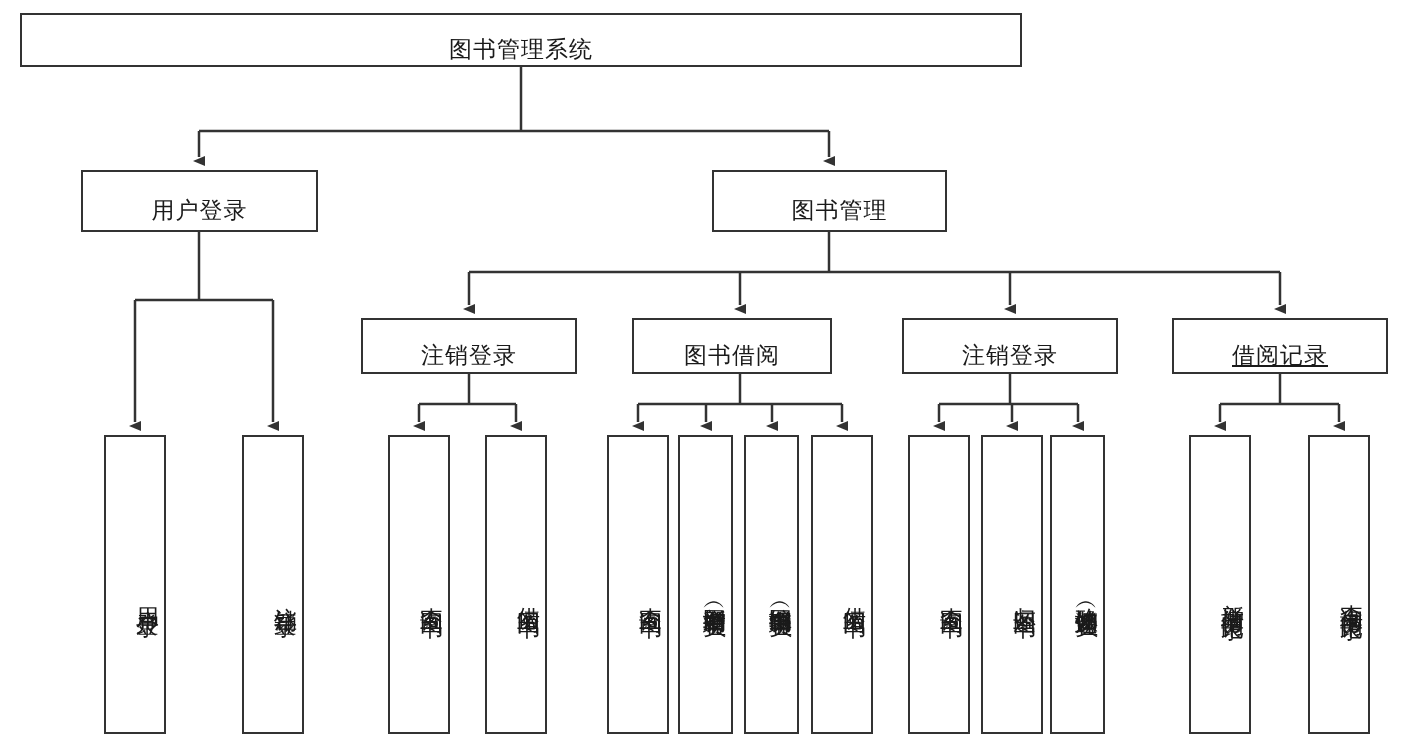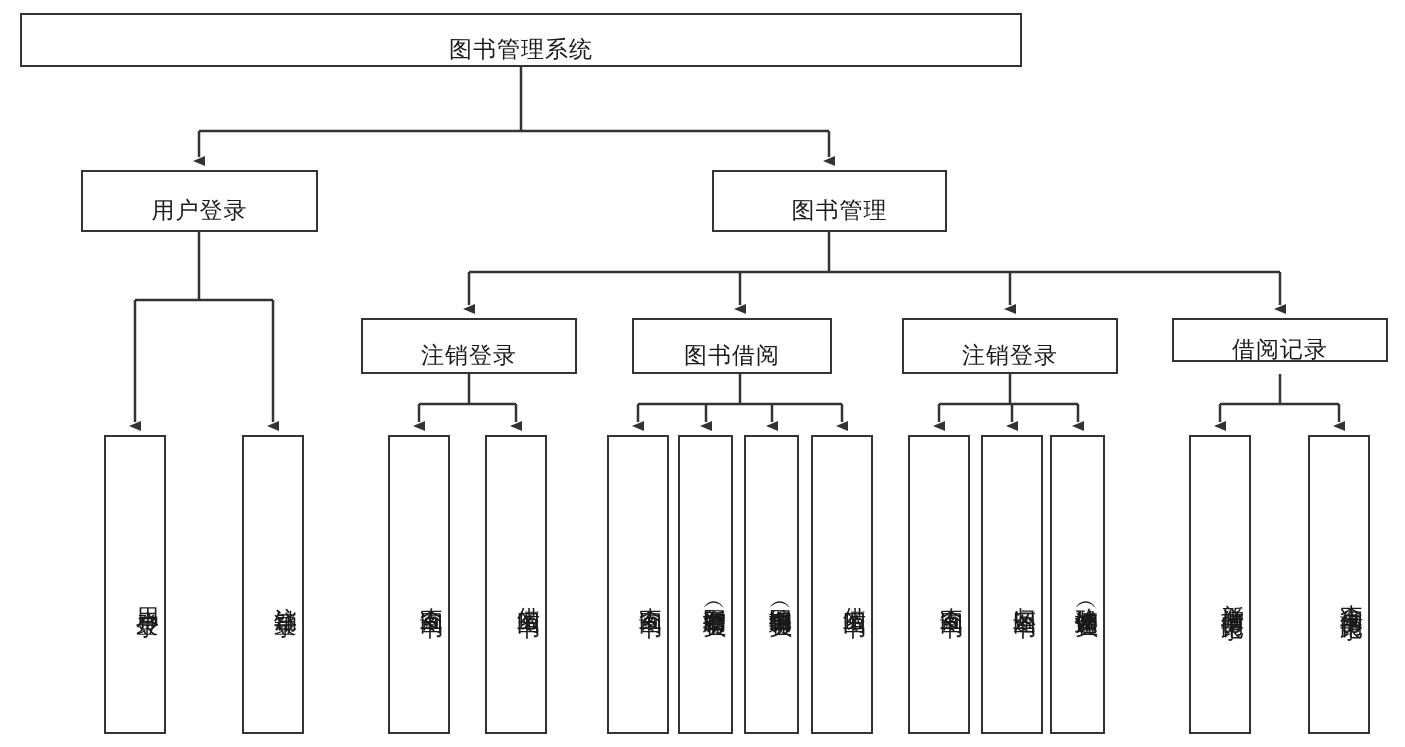--- a/index.html
+++ b/index.html
@@ -132,21 +132,21 @@
       </div>
       <div class="node horiz" style="left: 361px; top: 318px; width: 216px; height: 56px;">
         <span class="node-label">注销登录</span>
       </div>
       <div class="node horiz" style="left: 632px; top: 318px; width: 200px; height: 56px;">
         <span class="node-label">图书借阅</span>
       </div>
       <div class="node horiz" style="left: 902px; top: 318px; width: 216px; height: 56px;">
         <span class="node-label">注销登录</span>
       </div>
-      <div class="node horiz" style="left: 1172px; top: 318px; width: 216px; height: 44px;">
+      <div class="node horiz" style="left: 1172px; top: 318px; width: 216px; height: 56px; text-decoration: underline;">
         <span class="node-label">借阅记录</span>
       </div>
       <div class="node vert" style="left: 104px; top: 435px; width: 62px; height: 299px;">
         <span class="node-label">用户登录</span>
       </div>
       <div class="node vert" style="left: 242px; top: 435px; width: 62px; height: 299px;">
         <span class="node-label">注销登录</span>
       </div>
       <div class="node vert" style="left: 388px; top: 435px; width: 62px; height: 299px;">
         <span class="node-label">查询图书</span>

